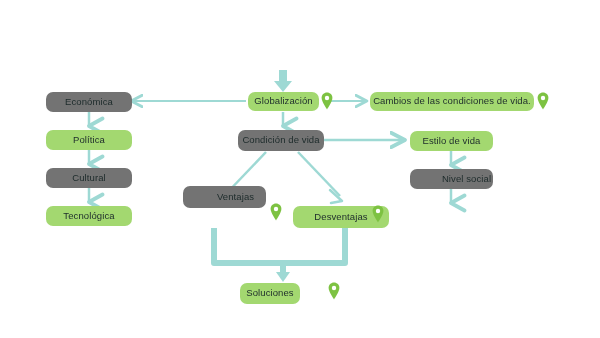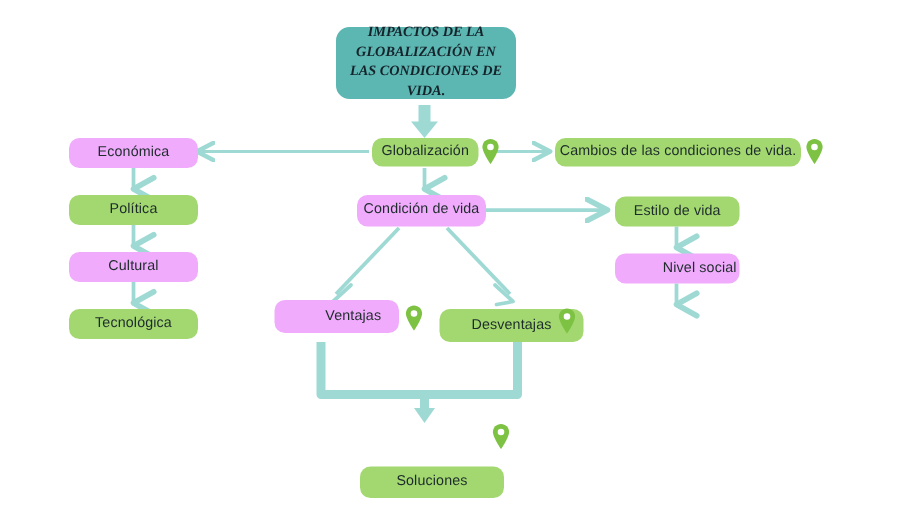--- a/index.html
+++ b/index.html
@@ -18,21 +18,21 @@
     box-sizing:border-box;
     border-radius:7px;
     color:#1d2b2b;
     font-size:9.5px;
     letter-spacing:.1px;
     text-align:center;
     line-height:1.15;
     padding:3px 6px;
     white-space:nowrap;
   }
-  .teal{background:#f0abfc;}
+  .teal{background:#737373;}
   .green{background:#a3d870;}
 
   .title-node{
     position:absolute;
     display:flex;align-items:center;justify-content:center;
     box-sizing:border-box;
     background:#5cb6b2;
     border-radius:9px;
     color:#15232b;
     font-family:"Liberation Serif", serif;
@@ -109,21 +109,20 @@
       <path d="M331,203 L342,201 L330,190" fill="none" stroke="#9ed9d4" stroke-width="2.5" stroke-linecap="round" stroke-linejoin="round"></path>
     </g>
 
     <g>
       <path d="M214,228 L214,263 L345,263 L345,228" fill="none" stroke="#9ed9d4" stroke-width="6" stroke-linejoin="round"></path>
       <rect x="280" y="260" width="6" height="14" fill="#9ed9d4"></rect>
       <path d="M276,272 L290,272 L283,282 Z" fill="#9ed9d4"></path>
     </g>
   </svg>
 
-  <div class="title-node" style="left:224px;top:18px;width:120px;height:48px;">IMPACTOS DE LA GLOBALIZACIÓN EN LAS CONDICIONES DE VIDA.</div>
 
   <div class="node green" style="left:248px;top:92px;width:71px;height:19px;">
     <span>Globalización</span>
   </div>
   <svg class="pin" style="left:321px;top:92px;" viewBox="0 0 12 18">
     <path d="M6,0.6 C2.9,0.6 0.6,3 0.6,6 C0.6,9.6 6,17.4 6,17.4 C6,17.4 11.4,9.6 11.4,6 C11.4,3 9.1,0.6 6,0.6 Z" fill="#7dc242"></path>
     <circle cx="6" cy="6" r="2.2" fill="#ffffff"></circle>
   </svg>
 
   <div class="node teal" style="left:46px;top:92px;width:86px;height:20px;">
@@ -156,37 +155,37 @@
 
   <div class="node green" style="left:410px;top:131px;width:83px;height:20px;">
     <span>Estilo de vida</span>
   </div>
 
   <div class="node teal" style="left:410px;top:169px;width:83px;height:20px;padding-left:36px;">
     <span>Nivel social</span>
   </div>
 
 
-  <div class="node teal" style="left:183px;top:200px;width:83px;height:22px;padding-left:28px;">
+  <div class="node teal" style="left:183px;top:186px;width:83px;height:22px;padding-left:28px;">
     <span>Ventajas</span>
   </div>
   <svg class="pin" style="left:270px;top:203px;" viewBox="0 0 12 18">
     <path d="M6,0.6 C2.9,0.6 0.6,3 0.6,6 C0.6,9.6 6,17.4 6,17.4 C6,17.4 11.4,9.6 11.4,6 C11.4,3 9.1,0.6 6,0.6 Z" fill="#7dc242"></path>
     <circle cx="6" cy="6" r="2.2" fill="#ffffff"></circle>
   </svg>
 
   <div class="node green" style="left:293px;top:206px;width:96px;height:22px;">
     <span>Desventajas</span>
   </div>
   <svg class="pin" style="left:372px;top:205px;" viewBox="0 0 12 18">
     <path d="M6,0.6 C2.9,0.6 0.6,3 0.6,6 C0.6,9.6 6,17.4 6,17.4 C6,17.4 11.4,9.6 11.4,6 C11.4,3 9.1,0.6 6,0.6 Z" fill="#7dc242"></path>
     <circle cx="6" cy="6" r="2.2" fill="#ffffff"></circle>
   </svg>
 
-  <div class="node green" style="left:240px;top:283px;width:96px;height:21px;margin-top:28px;">
+  <div class="node green" style="left:240px;top:283px;width:60px;height:21px;">
     <span>Soluciones</span>
   </div>
   <svg class="pin" style="left:328px;top:282px;" viewBox="0 0 12 18">
     <path d="M6,0.6 C2.9,0.6 0.6,3 0.6,6 C0.6,9.6 6,17.4 6,17.4 C6,17.4 11.4,9.6 11.4,6 C11.4,3 9.1,0.6 6,0.6 Z" fill="#7dc242"></path>
     <circle cx="6" cy="6" r="2.2" fill="#ffffff"></circle>
   </svg>
 
 </div>
 
 </body></html>

